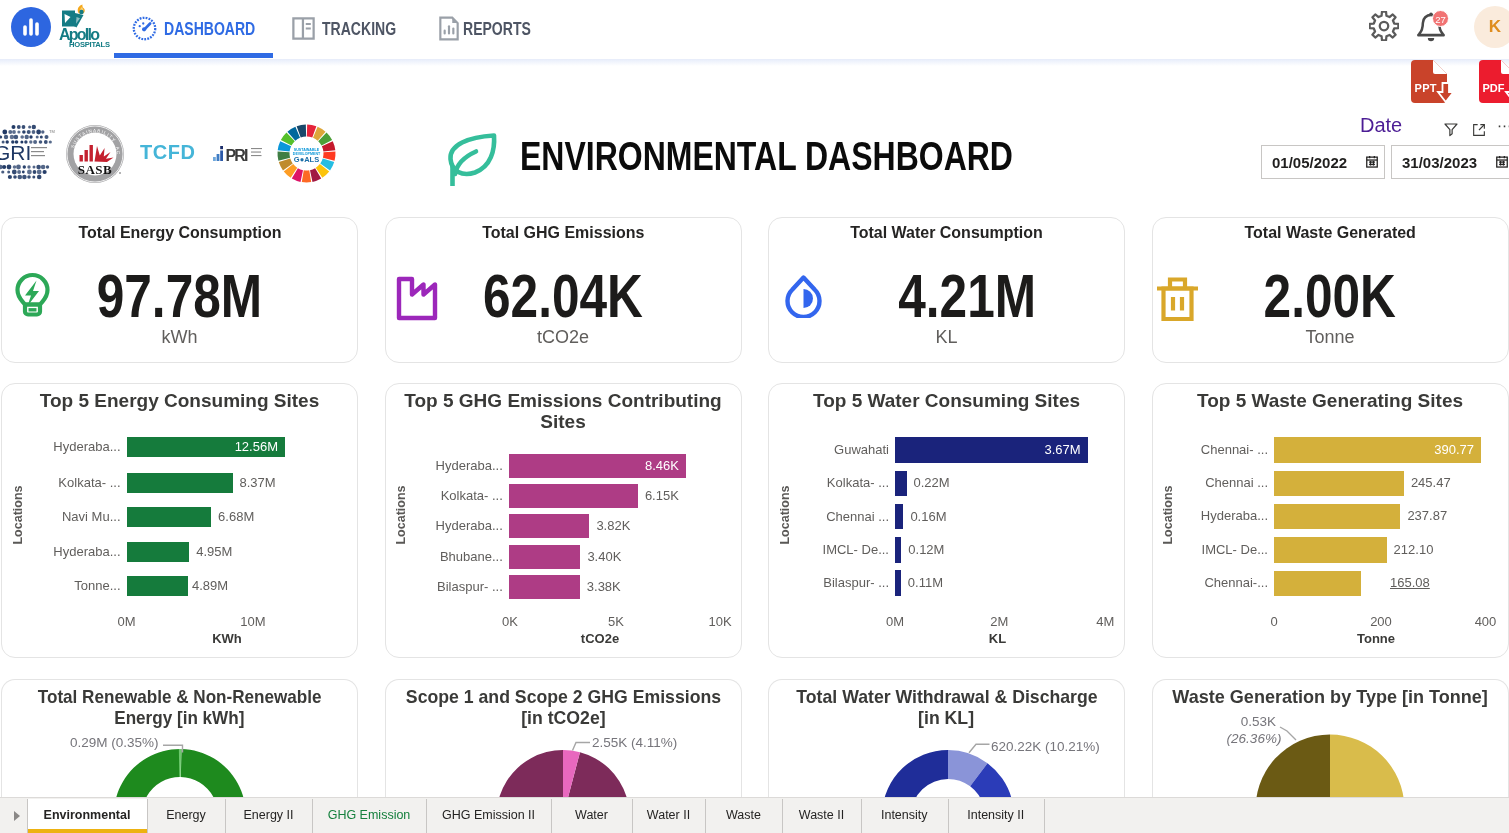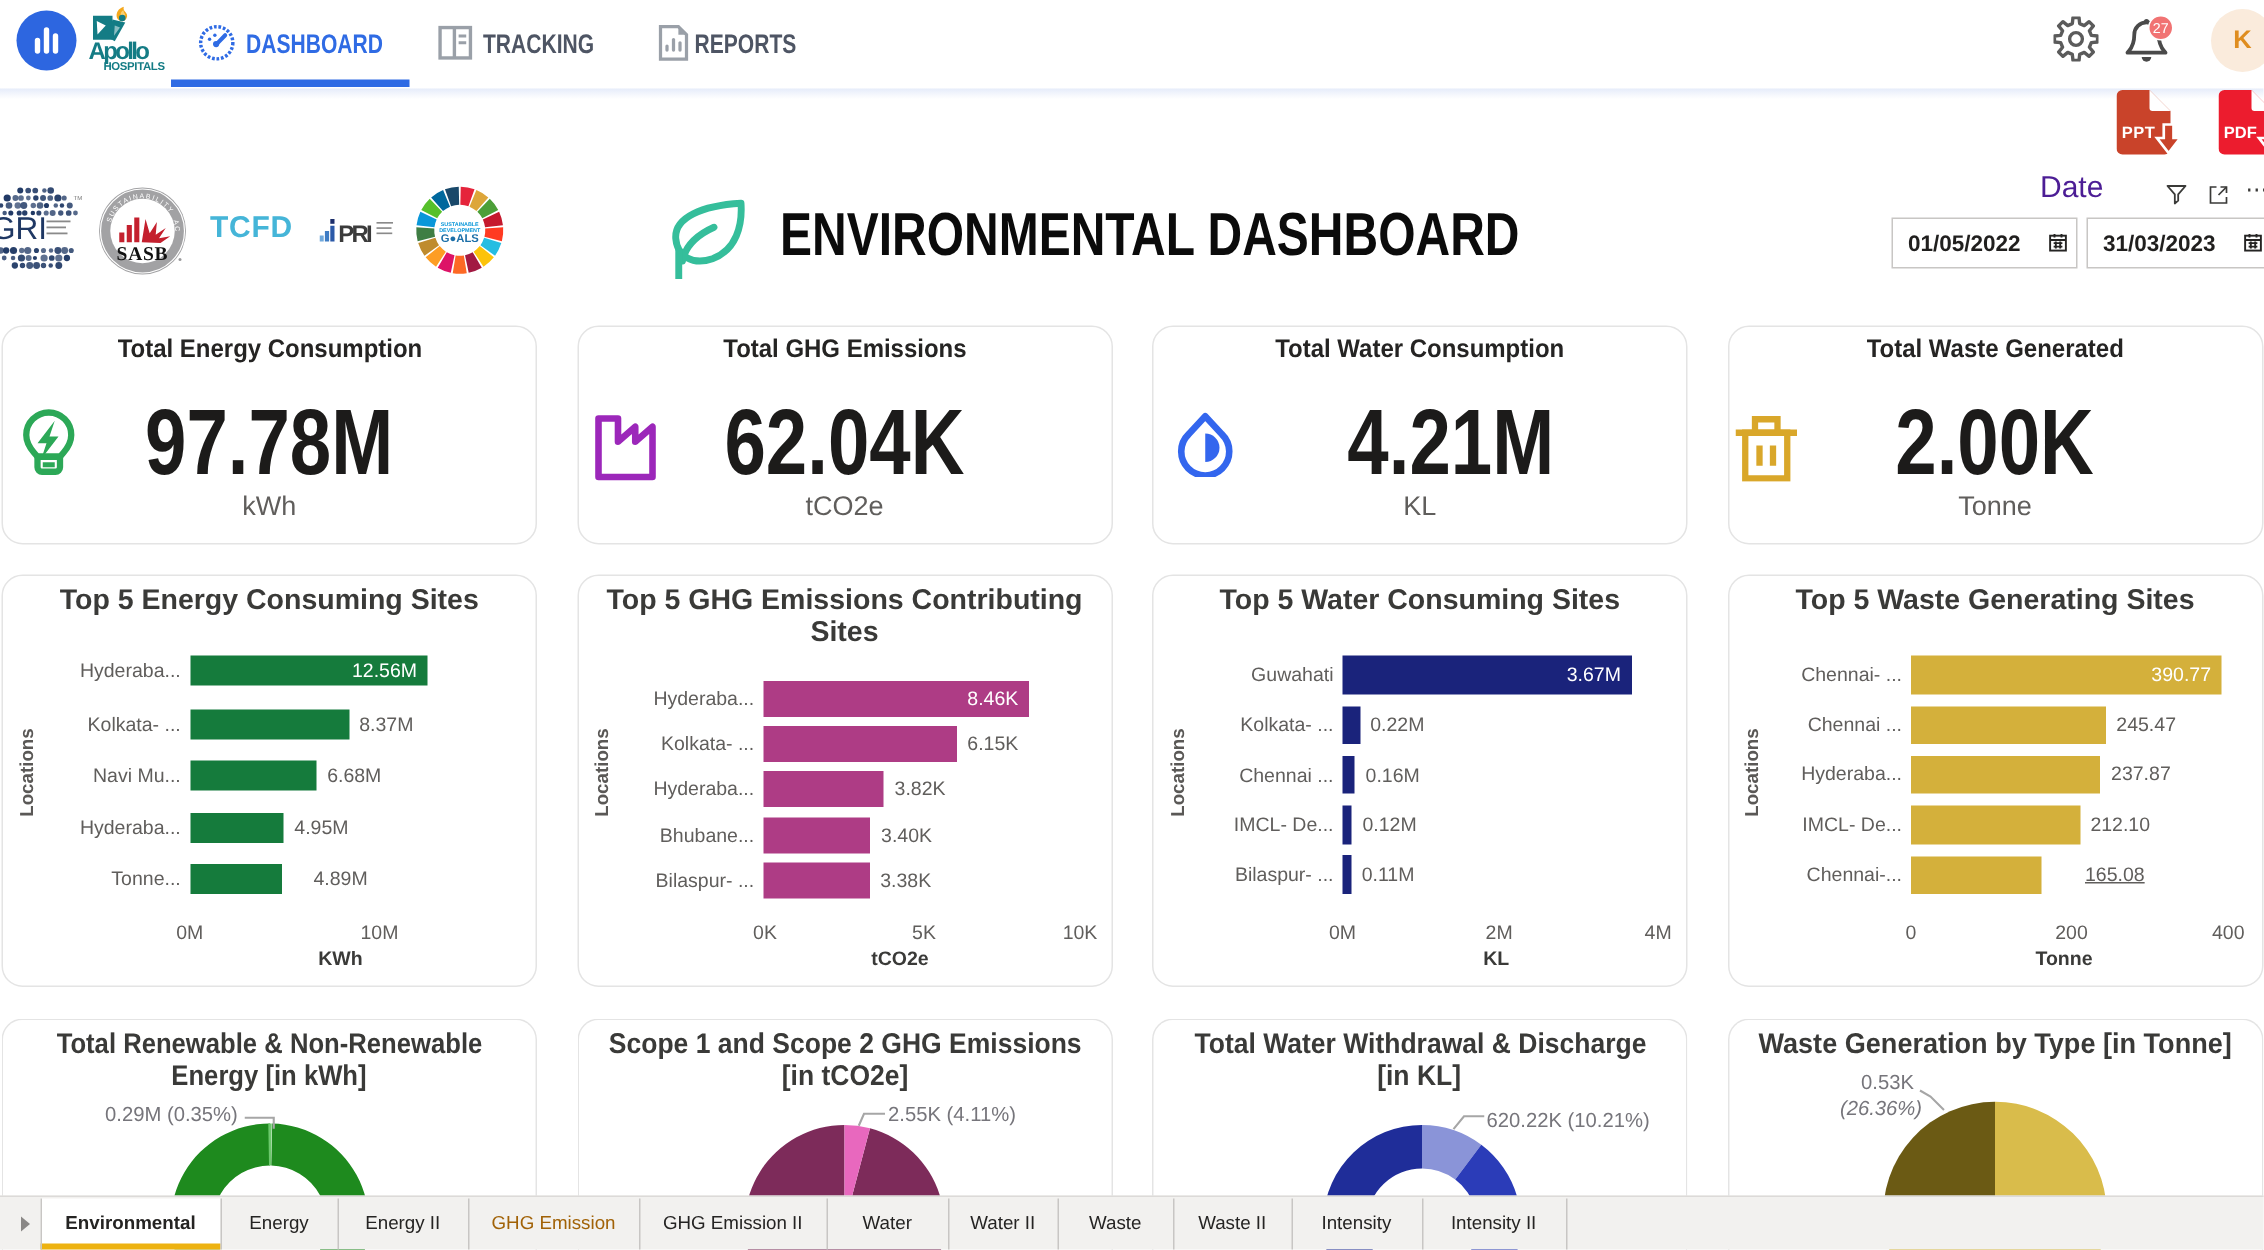--- a/index.html
+++ b/index.html
@@ -325,21 +325,21 @@
 <div class="bar" style="left:126.5px;top:473.2px;width:106.0px;height:20px;background:#157B3C;"></div>
 <div class="val" style="left:239.5px;top:475.2px;">8.37M</div>
 <div class="cl" style="left:10.5px;top:509.1px;width:110px;">Navi Mu...</div>
 <div class="bar" style="left:126.5px;top:507.1px;width:84.6px;height:20px;background:#157B3C;"></div>
 <div class="val" style="left:218.1px;top:509.1px;">6.68M</div>
 <div class="cl" style="left:10.5px;top:543.5px;width:110px;">Hyderaba...</div>
 <div class="bar" style="left:126.5px;top:541.5px;width:62.7px;height:20px;background:#157B3C;"></div>
 <div class="val" style="left:196.2px;top:543.5px;">4.95M</div>
 <div class="cl" style="left:10.5px;top:578.4px;width:110px;">Tonne...</div>
 <div class="bar" style="left:126.5px;top:576.4px;width:61.9px;height:20px;background:#157B3C;"></div>
-<div class="val" style="left:209px;top:578.4px;">4.89M</div>
+<div class="val" style="left:192px;top:578.4px;">4.89M</div>
 <div class="ax" style="left:96.5px;top:613.5px;width:60px;">0M</div>
 <div class="ax" style="left:223px;top:613.5px;width:60px;">10M</div>
 <div class="axt" style="left:187px;top:631px;width:80px;">KWh</div>
 <div class="card" style="left:384.5px;top:383px;width:357px;height:275px;"></div>
 <div class="ctitle" style="left:384.5px;top:390px;width:357px;">Top 5 GHG Emissions Contributing</div>
 <div class="ctitle" style="left:384.5px;top:411px;width:357px;">Sites</div>
 <div class="loc" style="left:361.0px;top:508px;width:80px;text-align:center;">Locations</div>
 <div class="cl" style="left:392.8px;top:457.7px;width:110px;">Hyderaba...</div>
 <div class="bar" style="left:508.8px;top:453.7px;width:177.1px;height:24px;background:#AE3C85;"></div>
 <div class="vin" style="left:508.8px;top:457.7px;width:170.1px;">8.46K</div>
@@ -445,21 +445,21 @@
 <svg class="abs" style="left:1279px;top:726px;" width="20" height="16" viewBox="0 0 20 16">
     <path d="M1,1 L8,5 L17,14" fill="none" stroke="#A6A6A6" stroke-width="1.4"></path>
   </svg>
 <div class="abs" style="left:0;top:797px;width:1509px;height:36px;background:#F2F1EF;border-top:1px solid #DCDAD8;"></div>
 <div class="abs" style="left:14px;top:811px;width:0;height:0;border-left:6px solid #8A8886;border-top:5px solid transparent;border-bottom:5px solid transparent;"></div>
 <div class="abs" style="left:27px;top:799px;width:120px;height:34px;background:#fff;"></div>
 <div class="abs" style="left:27px;top:828.5px;width:120px;height:4.5px;background:#EDB211;"></div>
 <div class="abs" style="left:27px;top:808px;width:120px;text-align:center;font-size:12.5px;font-weight:700;color:#252423;">Environmental</div>
 <div class="abs" style="left:147px;top:808px;width:78px;text-align:center;font-size:12.5px;color:#252423;">Energy</div>
 <div class="abs" style="left:225px;top:808px;width:87px;text-align:center;font-size:12.5px;color:#252423;">Energy II</div>
-<div class="abs" style="left:312px;top:808px;width:114px;text-align:center;font-size:12.5px;color:#a16207;">GHG Emission</div>
+<div class="abs" style="left:312px;top:808px;width:114px;text-align:center;font-size:12.5px;color:#15803d;">GHG Emission</div>
 <div class="abs" style="left:426px;top:808px;width:125px;text-align:center;font-size:12.5px;color:#252423;">GHG Emission II</div>
 <div class="abs" style="left:551px;top:808px;width:81px;text-align:center;font-size:12.5px;color:#252423;">Water</div>
 <div class="abs" style="left:632px;top:808px;width:73px;text-align:center;font-size:12.5px;color:#252423;">Water II</div>
 <div class="abs" style="left:705px;top:808px;width:77px;text-align:center;font-size:12.5px;color:#252423;">Waste</div>
 <div class="abs" style="left:782px;top:808px;width:79px;text-align:center;font-size:12.5px;color:#252423;">Waste II</div>
 <div class="abs" style="left:861px;top:808px;width:86.5px;text-align:center;font-size:12.5px;color:#252423;">Intensity</div>
 <div class="abs" style="left:947.5px;top:808px;width:96.5px;text-align:center;font-size:12.5px;color:#252423;">Intensity II</div>
 <div class="abs" style="left:27px;top:799px;width:1px;height:34px;background:#C8C6C4;"></div>
 <div class="abs" style="left:147px;top:799px;width:1px;height:34px;background:#C8C6C4;"></div>
 <div class="abs" style="left:225px;top:799px;width:1px;height:34px;background:#C8C6C4;"></div>

